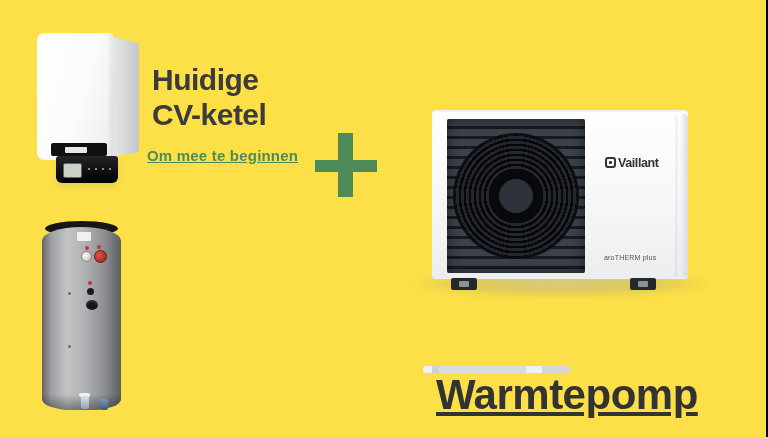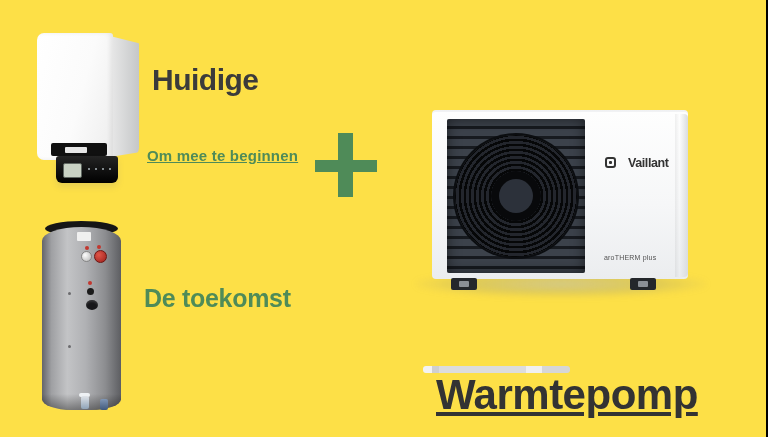--- a/index.html
+++ b/index.html
@@ -97,21 +97,21 @@
     box-shadow:inset 0 0 14px rgba(0,0,0,.55);
   }
   .hp-fan{
     position:absolute;left:8px;top:16px;width:122px;height:122px;border-radius:50%;
     background:repeating-radial-gradient(circle at 50% 50%,#060708 0px,#060708 2.5px,#23262d 2.5px,#23262d 5px);
     box-shadow:0 0 0 2px #0b0d10;
     display:flex;align-items:center;justify-content:center;
   }
   .hp-hub{width:50px;height:50px;border-radius:50%;background:#08090b;display:flex;align-items:center;justify-content:center;}
   .hp-hub-center{width:34px;height:34px;border-radius:50%;background:#2c313a;}
-  .hp-logo{left:605px;top:156px;height:13px;display:flex;align-items:center;gap:12px;}
+  .hp-logo{left:605px;top:156px;height:13px;display:flex;align-items:center;gap:2px;}
   .v-icon{width:11px;height:11px;box-sizing:border-box;border:2px solid #333;border-radius:3px;display:flex;align-items:center;justify-content:center;}
   .v-icon i{display:block;width:3px;height:3px;background:#333;border-radius:1px;}
   .v-text{font-size:12.5px;font-weight:700;color:#333;letter-spacing:-0.4px;}
   .hp-model{left:604px;top:254px;font-size:7px;color:#525252;letter-spacing:0.2px;}
   .hp-foot{top:278px;width:26px;height:12px;background:#24272b;border-radius:2px;}
   .hp-foot i{position:absolute;left:8px;top:3px;width:10px;height:6px;background:#8b9096;border-radius:1px;}
   .hf-l{left:451px}.hf-r{left:630px}
   .hp-rail{
     left:423px;top:366px;width:147px;height:7px;border-radius:3px;
     background:linear-gradient(90deg,#f3f3f3 0 6%,#cfcfd0 6% 11%,#dcdcdd 11% 70%,#f0f0f0 70% 81%,#d6d6d7 81% 100%);
@@ -132,20 +132,21 @@
       <span class="boiler-lcd"></span>
       <span class="pdot d1"></span>
       <span class="pdot d2"></span>
       <span class="pdot d3"></span>
       <span class="pdot d4"></span>
     </div>
   </div>
 
   <div class="abs title">
     <div>Huidige</div>
+    <div>CV-ketel</div>
   </div>
   <div class="abs subtitle">Om mee te beginnen</div>
 
   <div class="abs plus">
     <span class="pv"></span>
     <span class="ph"></span>
   </div>
 
   <div>
     <div class="abs tank-cap"></div>
@@ -158,21 +159,20 @@
     <span class="abs rdot rd-c"></span>
     <span class="abs port-s"></span>
     <span class="abs port-b"></span>
     <span class="abs screw sc-1"></span>
     <span class="abs screw sc-2"></span>
     <span class="abs valve-cap"></span>
     <span class="abs valve-1"></span>
     <span class="abs valve-2"></span>
   </div>
 
-  <div class="abs future">De toekomst</div>
 
   <div>
     <div class="abs hp-shadow"></div>
     <div class="abs hp-top"></div>
     <div class="abs hp-body"></div>
     <div class="abs hp-bevel"></div>
     <div class="abs hp-grille">
       <div class="hp-fan">
         <div class="hp-hub">
           <div class="hp-hub-center"></div>

